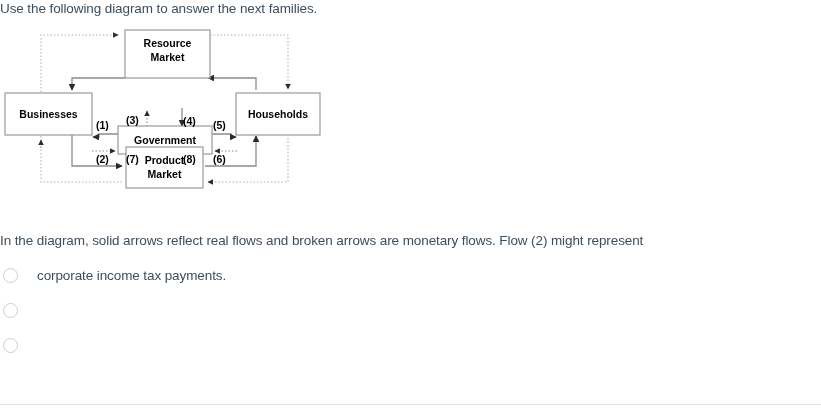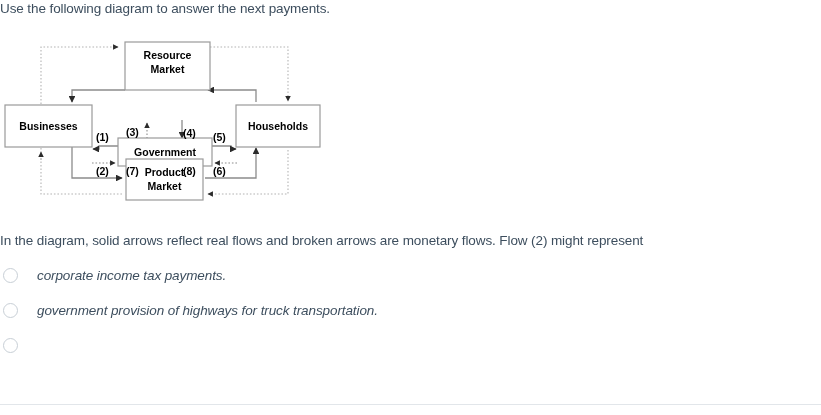--- a/index.html
+++ b/index.html
@@ -26,21 +26,21 @@
     line-height: 18px;
     color: #3d4e5e;
     letter-spacing: -0.1px;
     white-space: nowrap;
   }
 
   
   .diagram-wrap {
     position: absolute;
     left: 0px;
-    top: 30px;
+    top: 18px;
     width: 340px;
     height: 185px;
   }
   .diagram-svg { display: block; }
 
   
   .question-text {
     position: absolute;
     left: 0px;
     top: 232px;
@@ -57,21 +57,20 @@
     position: absolute;
     left: 0px;
     top: 258px;
     width: 810px;
   }
   .option-row {
     display: flex;
     align-items: center;
     height: 35px;
     margin: 0;
-    font-style: italic;
   }
   .radio {
     width: 15px;
     height: 15px;
     border: 1.3px solid #c8cfd6;
     border-radius: 50%;
     background: #ffffff;
     box-sizing: border-box;
     flex: 0 0 auto;
     margin-left: 3px;
@@ -91,21 +90,21 @@
     left: 0px;
     top: 404px;
     width: 821px;
     height: 1px;
     background: #e2e6ea;
   }
 </style>
 </head>
 <body>
 
-<div class="prompt-line">Use the following diagram to answer the next payments.</div>
+<div class="prompt-line">Use the following diagram to answer the next families.</div>
 
 <div class="diagram-wrap">
 <svg class="diagram-svg" width="340" height="185" viewBox="0 0 340 185" xmlns="http://www.w3.org/2000/svg">
   <defs>
     <marker id="ah-solid" viewBox="0 0 10 10" refX="9" refY="5" markerWidth="5.2" markerHeight="5.2" orient="auto-start-reverse">
       <path d="M 0 0 L 10 5 L 0 10 z" fill="#2b2b2b"></path>
     </marker>
     <marker id="ah-dash" viewBox="0 0 10 10" refX="9" refY="5" markerWidth="5" markerHeight="5" orient="auto-start-reverse">
       <path d="M 0 0 L 10 5 L 0 10 z" fill="#2b2b2b"></path>
     </marker>
@@ -183,20 +182,19 @@
 
 <div class="question-text">In the diagram, solid arrows reflect real flows and broken arrows are monetary flows. Flow (2) might represent</div>
 
 <div class="options">
   <div class="option-row">
     <span class="radio"></span>
     <span class="option-label">corporate income tax payments.</span>
   </div>
   <div class="option-row">
     <span class="radio"></span>
-    <span class="option-label">government provision of highways for truck transportation.</span>
   </div>
   <div class="option-row">
     <span class="radio"></span>
   </div>
 </div>
 
 <div class="bottom-divider"></div>
 
 </body></html>

